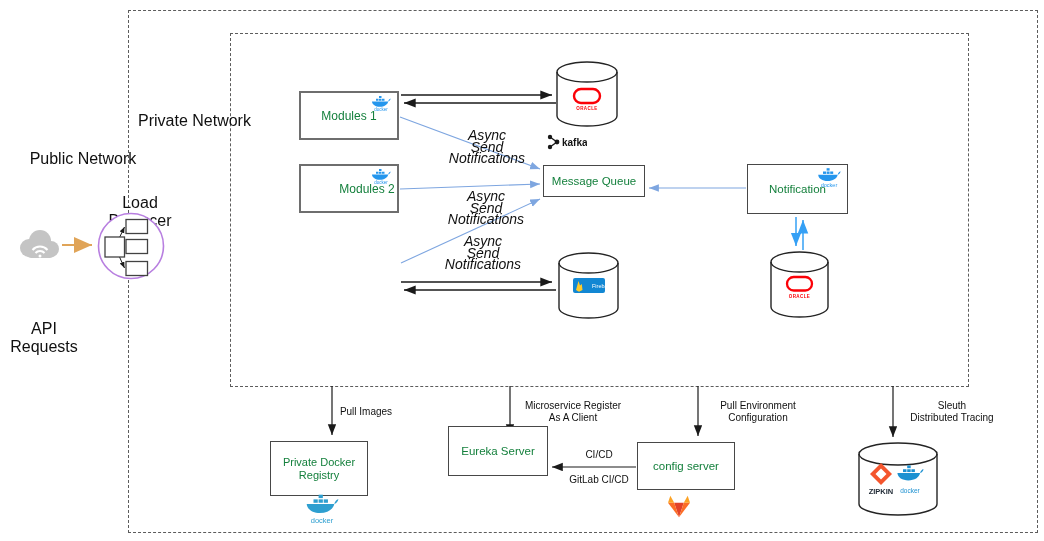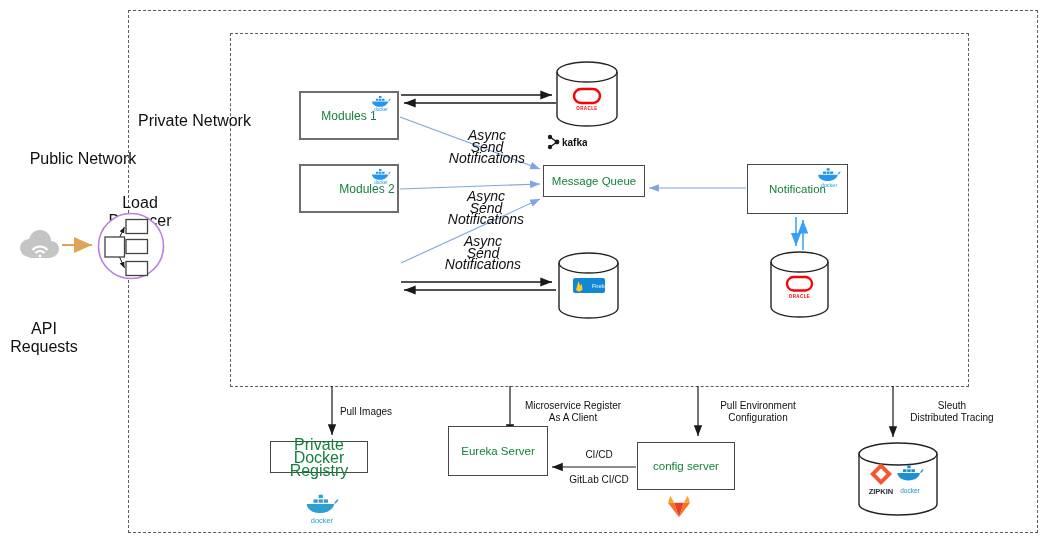--- a/index.html
+++ b/index.html
@@ -221,21 +221,21 @@
   </div>
   <div class="edge-lbl" style="left:688px; top:400px; width:140px;">
     <div>Pull Environment</div>
       <div>Configuration</div>
   </div>
   <div class="edge-lbl" style="left:882px; top:400px; width:140px;">
     <div>Sleuth</div>
       <div>Distributed Tracing</div>
   </div>
 
-  <div class="node" style="left:270px; top:441px; width:98px; height:32px; font-size:16px; line-height:13px; padding:0 6px;">
+  <div class="node" style="left:270px; top:441px; width:98px; height:55px; font-size:11px; line-height:13px; padding:0 6px;">
     <span>Private Docker Registry</span>
   </div>
   <svg class="abs" style="left:301px; top:493px;" width="42" height="31" viewBox="0 0 42 31">
     <use href="#whale" x="4" y="0" width="34" height="22.1" fill="#2e9fd0"></use>
     <text x="21" y="30" font-size="7.5" text-anchor="middle" fill="#2e9fd0">docker</text>
   </svg>
 
   <div class="node" style="left:448px; top:426px; width:100px; height:50px;">
     <span>Eureka Server</span>
   </div>

